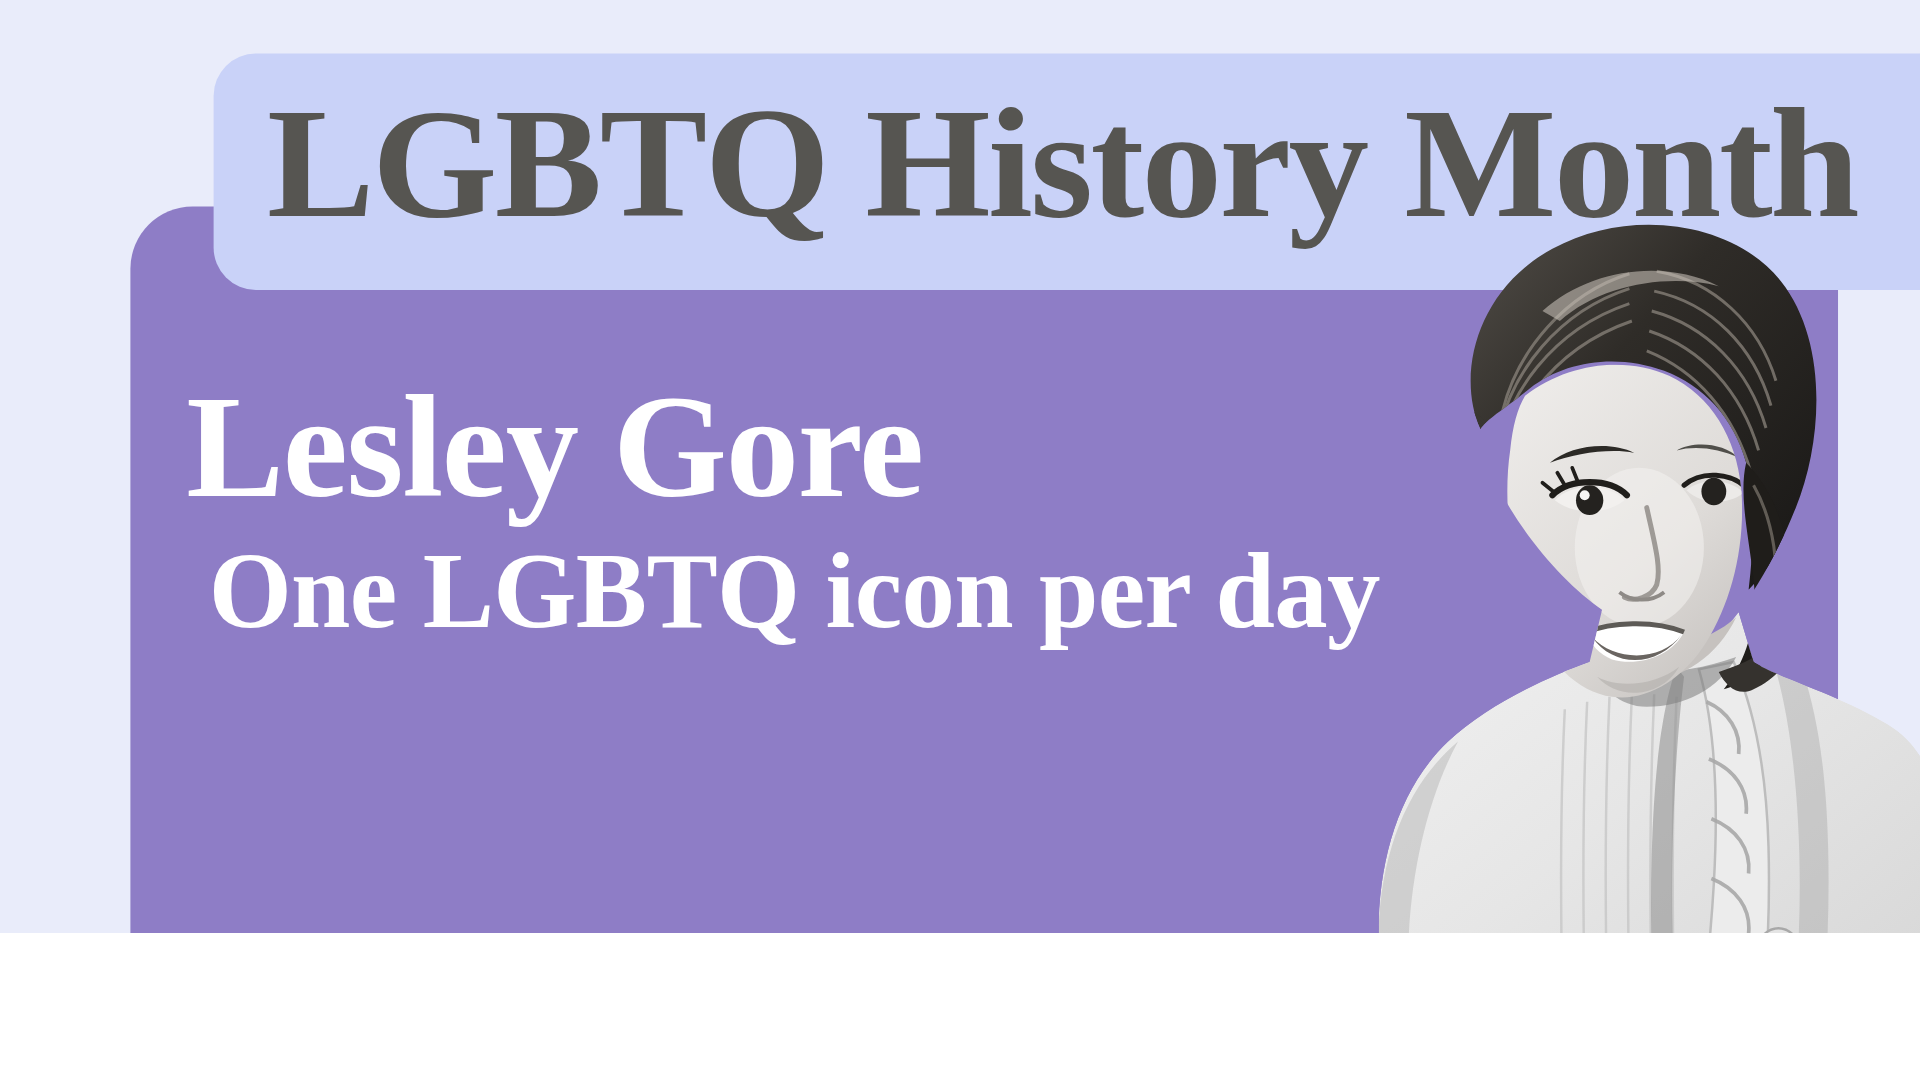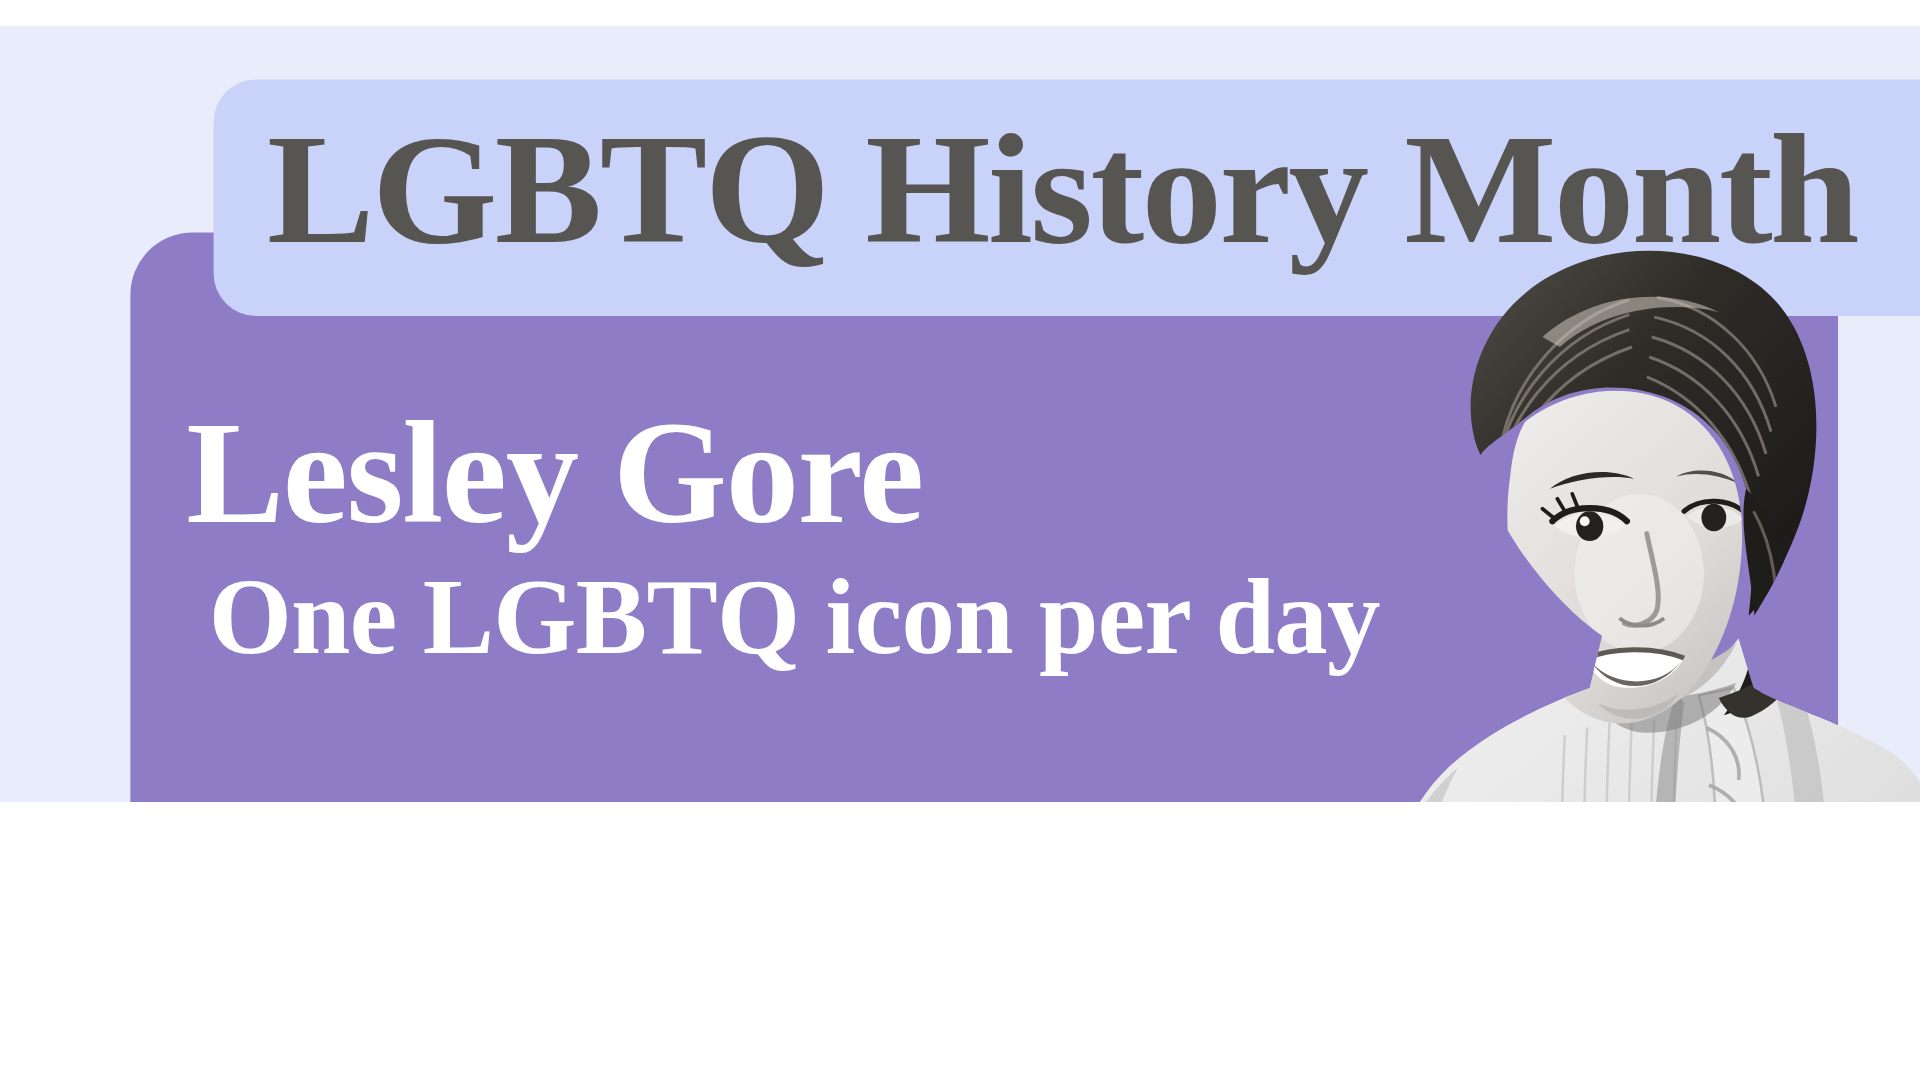--- a/index.html
+++ b/index.html
@@ -3,24 +3,23 @@
 <meta charset="utf-8">
 <title>LGBTQ History Month — Lesley Gore</title>
 <style>
   html,body{margin:0;padding:0;}
   body{
     width:1920px;height:1080px;overflow:hidden;
     font-family:"Liberation Serif", serif;
     background:#ffffff;
   }
   #stage{
-    position:relative;width:1920px;height:776px;
+    position:relative;width:1920px;height:933px;
     background:#e9ecfa;
     overflow:hidden;
-    margin-top:26px;
   }
   
   #canvas{
     position:absolute;left:0;top:0;
     width:1546px;height:868px;
     transform-origin:0 0;
     transform:scale(1.24191,1.24424);
     background:#e9ecfa;
     overflow:hidden;
   }

